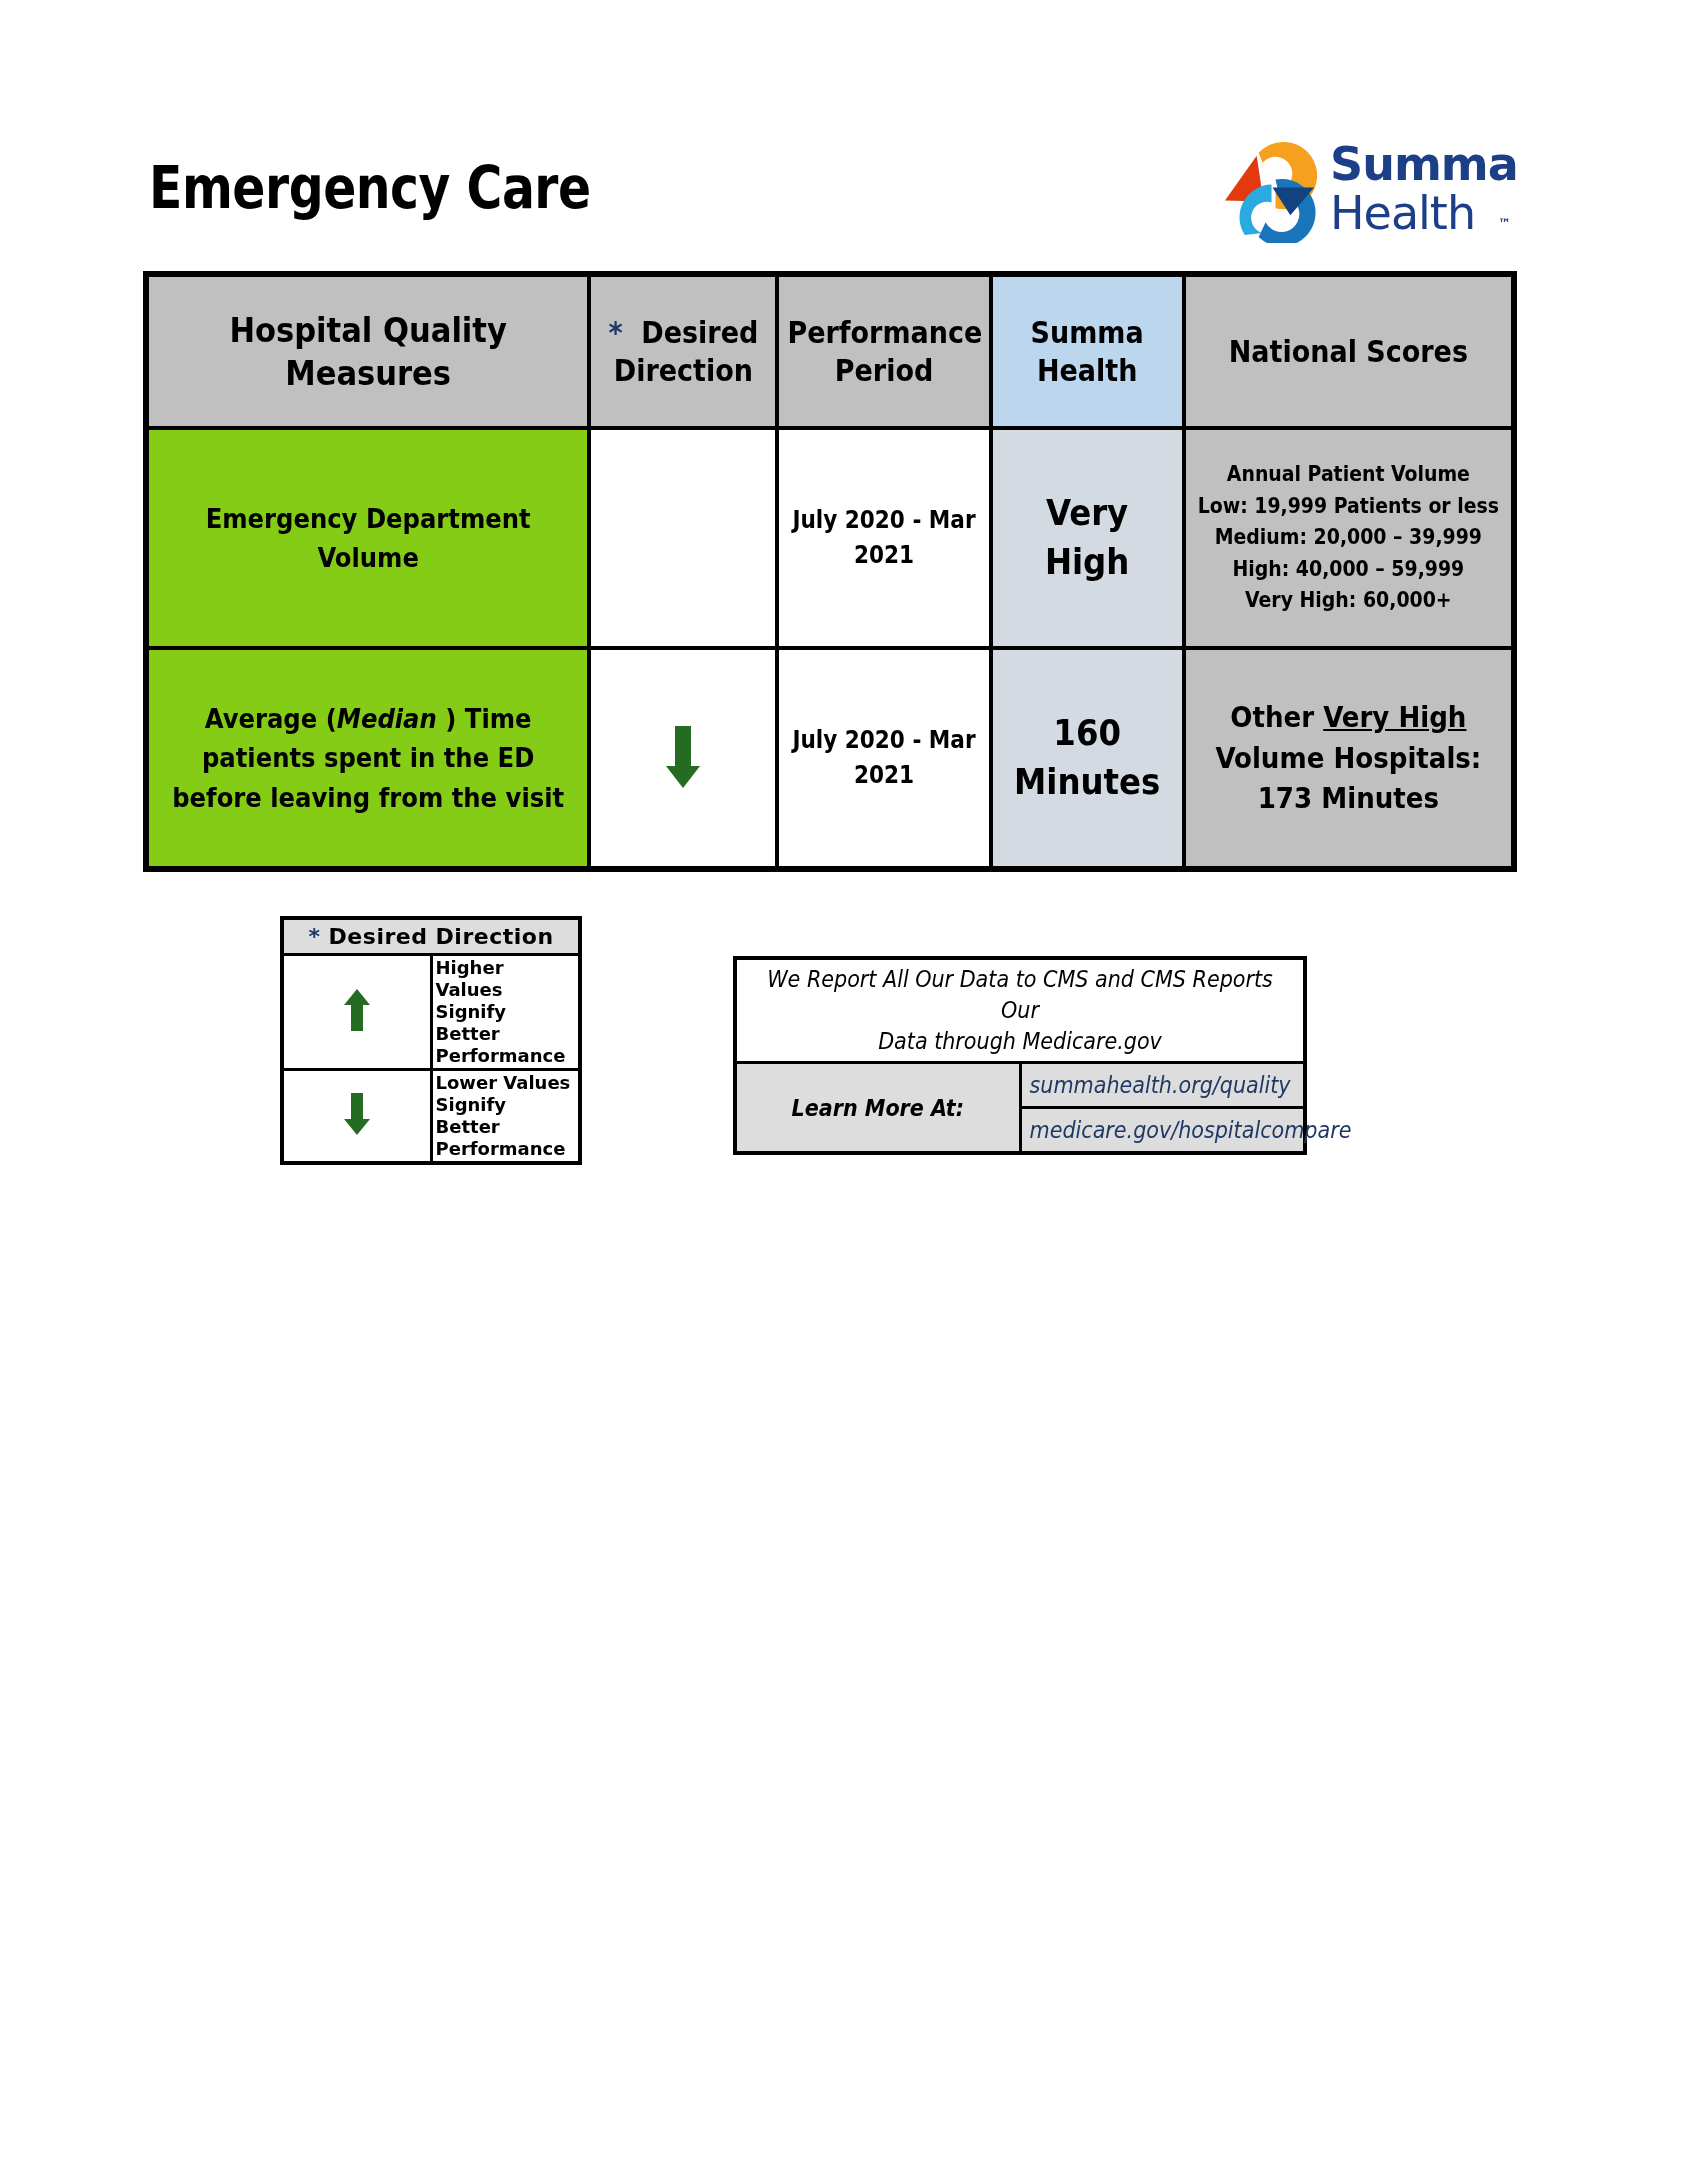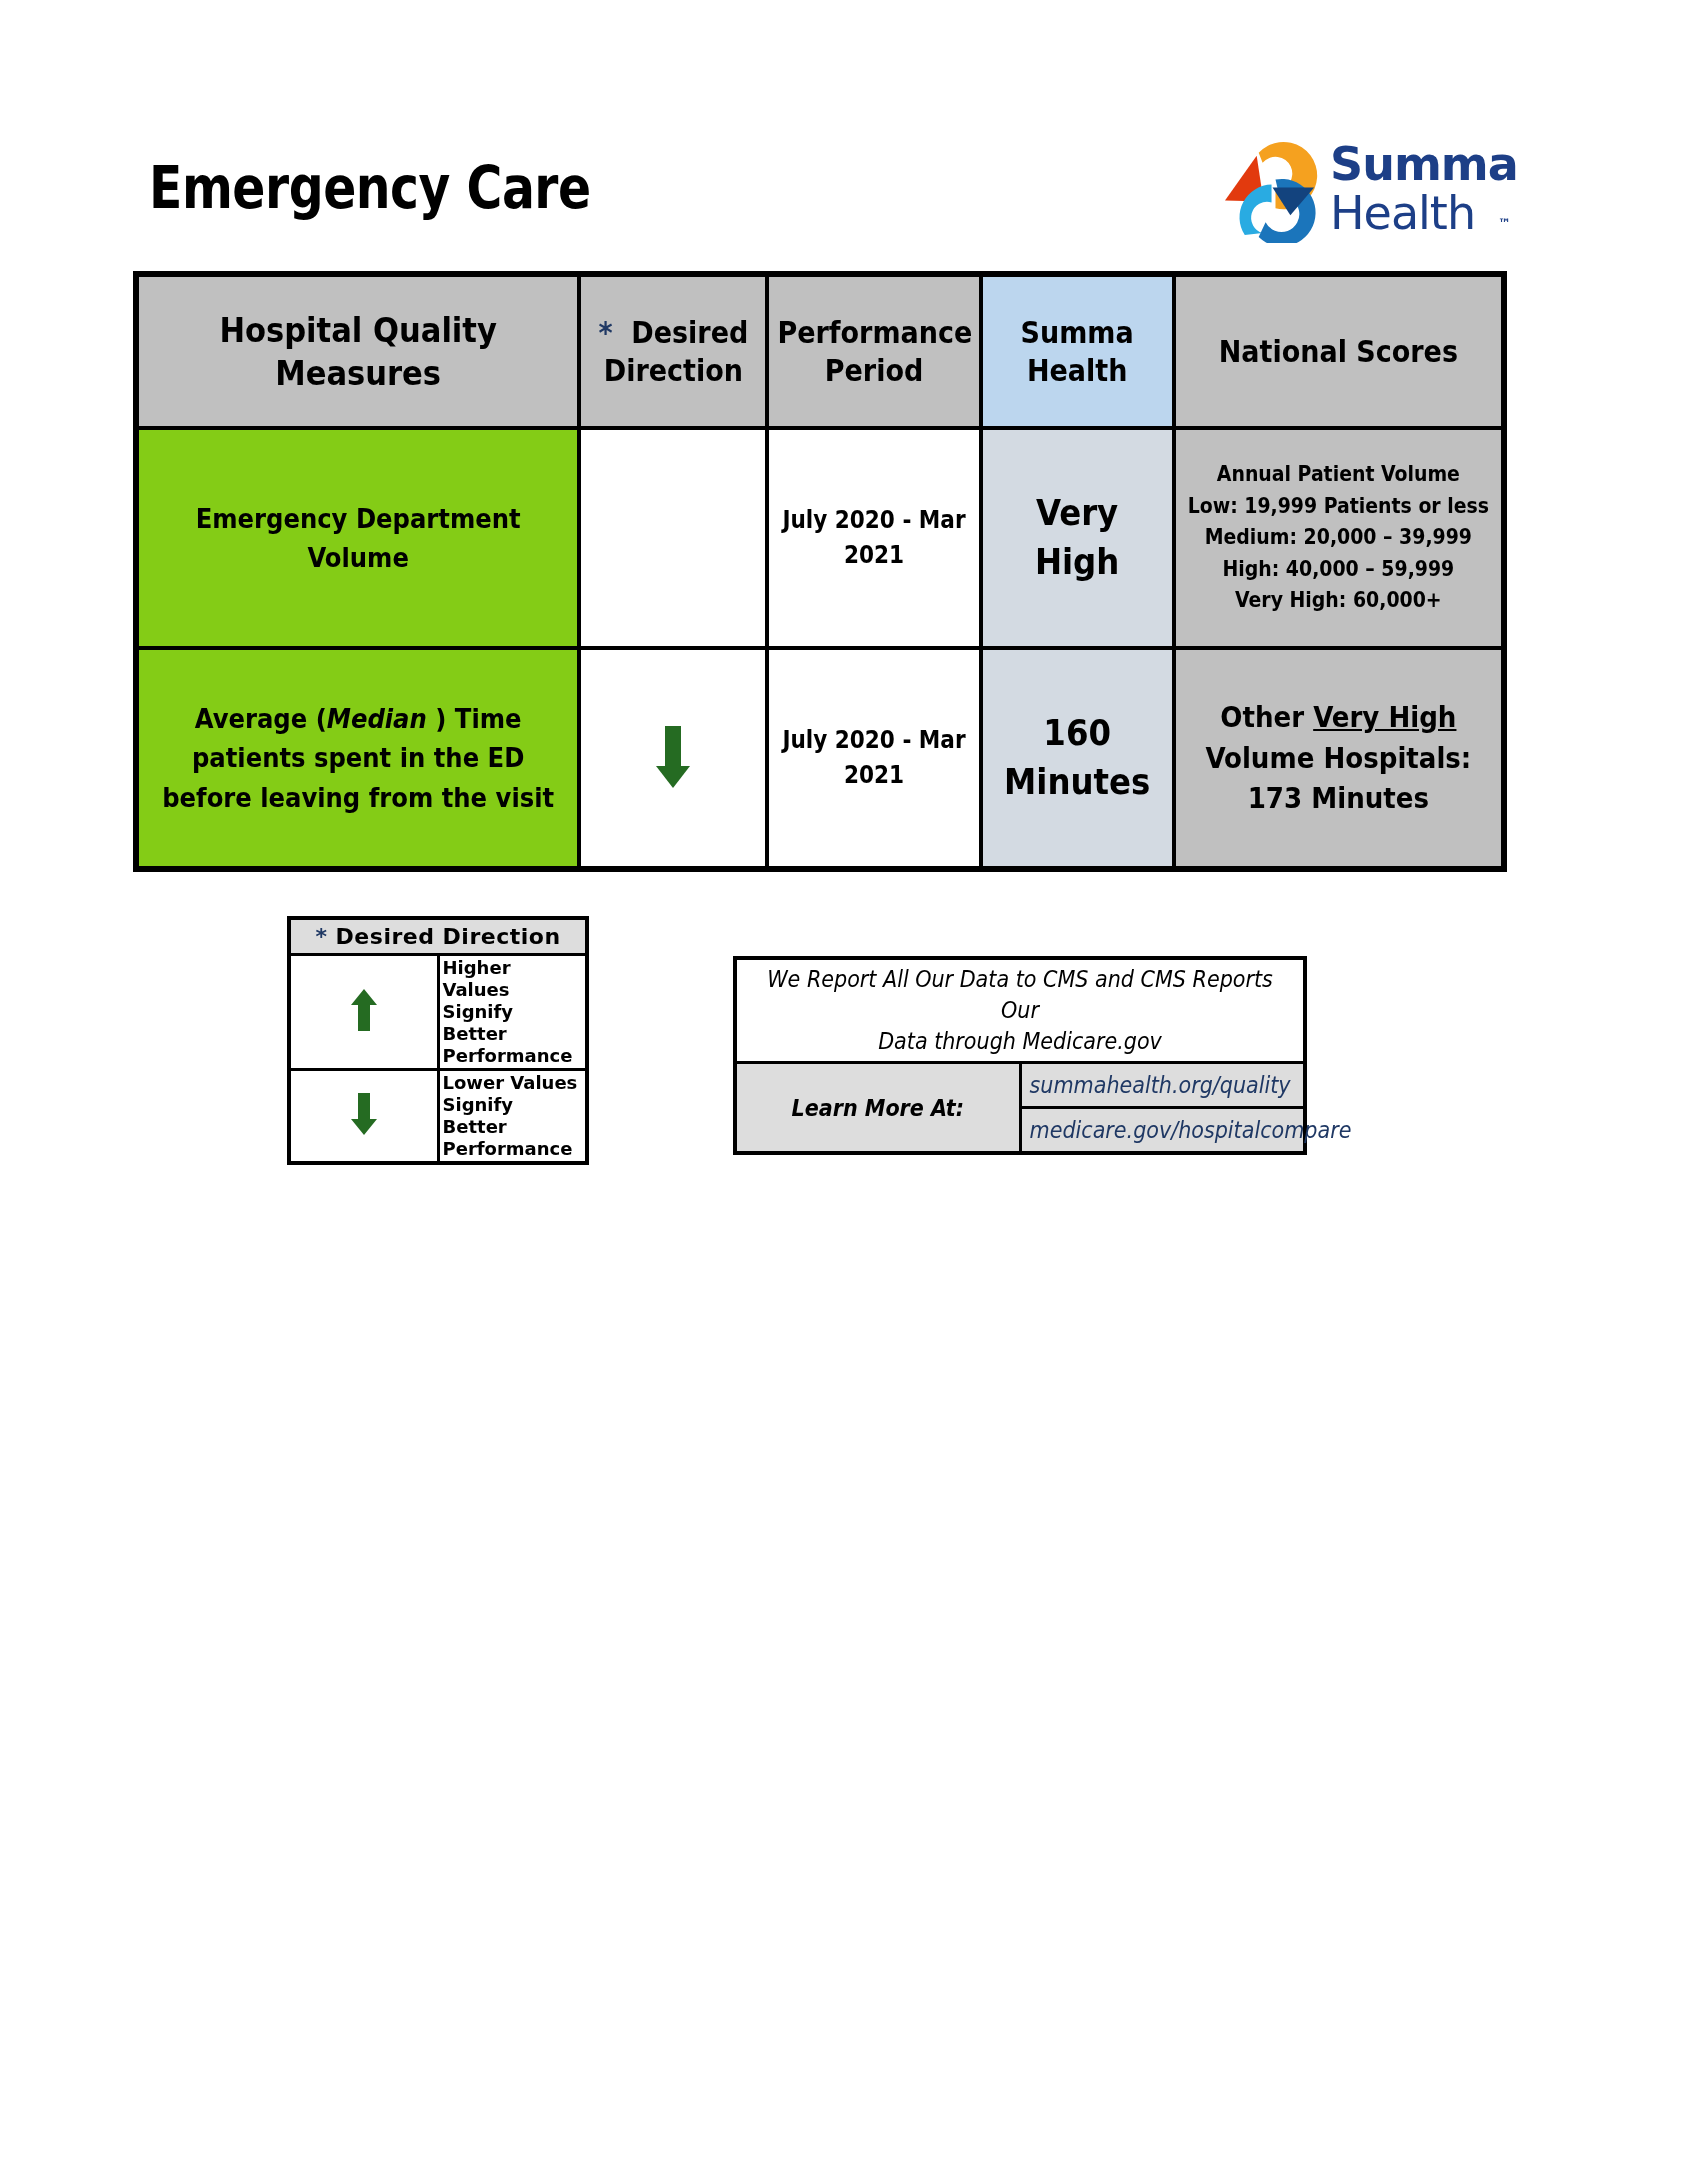--- a/index.html
+++ b/index.html
@@ -78,21 +78,21 @@
     position: absolute;
     left: 168px;
     top: 77px;
     font-size: 13px;
     font-weight: 700;
   }
 
   
   #main-table {
     position: absolute;
-    left: 133px;
+    left: 143px;
     top: 271px;
     width: 1374px;
     border-collapse: collapse;
     table-layout: fixed;
     border: 6px solid #000;
     background: #ffffff;
   }
   #main-table td {
     border: 4px solid #000;
     text-align: center;
@@ -179,21 +179,21 @@
   .arrow-sm .shaft { left: 7px; width: 12px; }
   .arrow-sm .head { border-left: 13px solid transparent; border-right: 13px solid transparent; }
   .arrow-sm.arrow-down .shaft { height: 27px; }
   .arrow-sm.arrow-down .head { top: 26px; border-top: 16px solid #256b22; }
   .arrow-sm.arrow-up .shaft { height: 27px; }
   .arrow-sm.arrow-up .head { border-bottom: 16px solid #256b22; }
 
   
   #legend-table {
     position: absolute;
-    left: 287px;
+    left: 280px;
     top: 916px;
     width: 302px;
     border-collapse: collapse;
     table-layout: fixed;
     border: 4px solid #000;
     font-family: "DejaVu Sans", "Liberation Sans", sans-serif;
   }
   #legend-table td {
     border: 3px solid #000;
     padding: 1px 3px;

